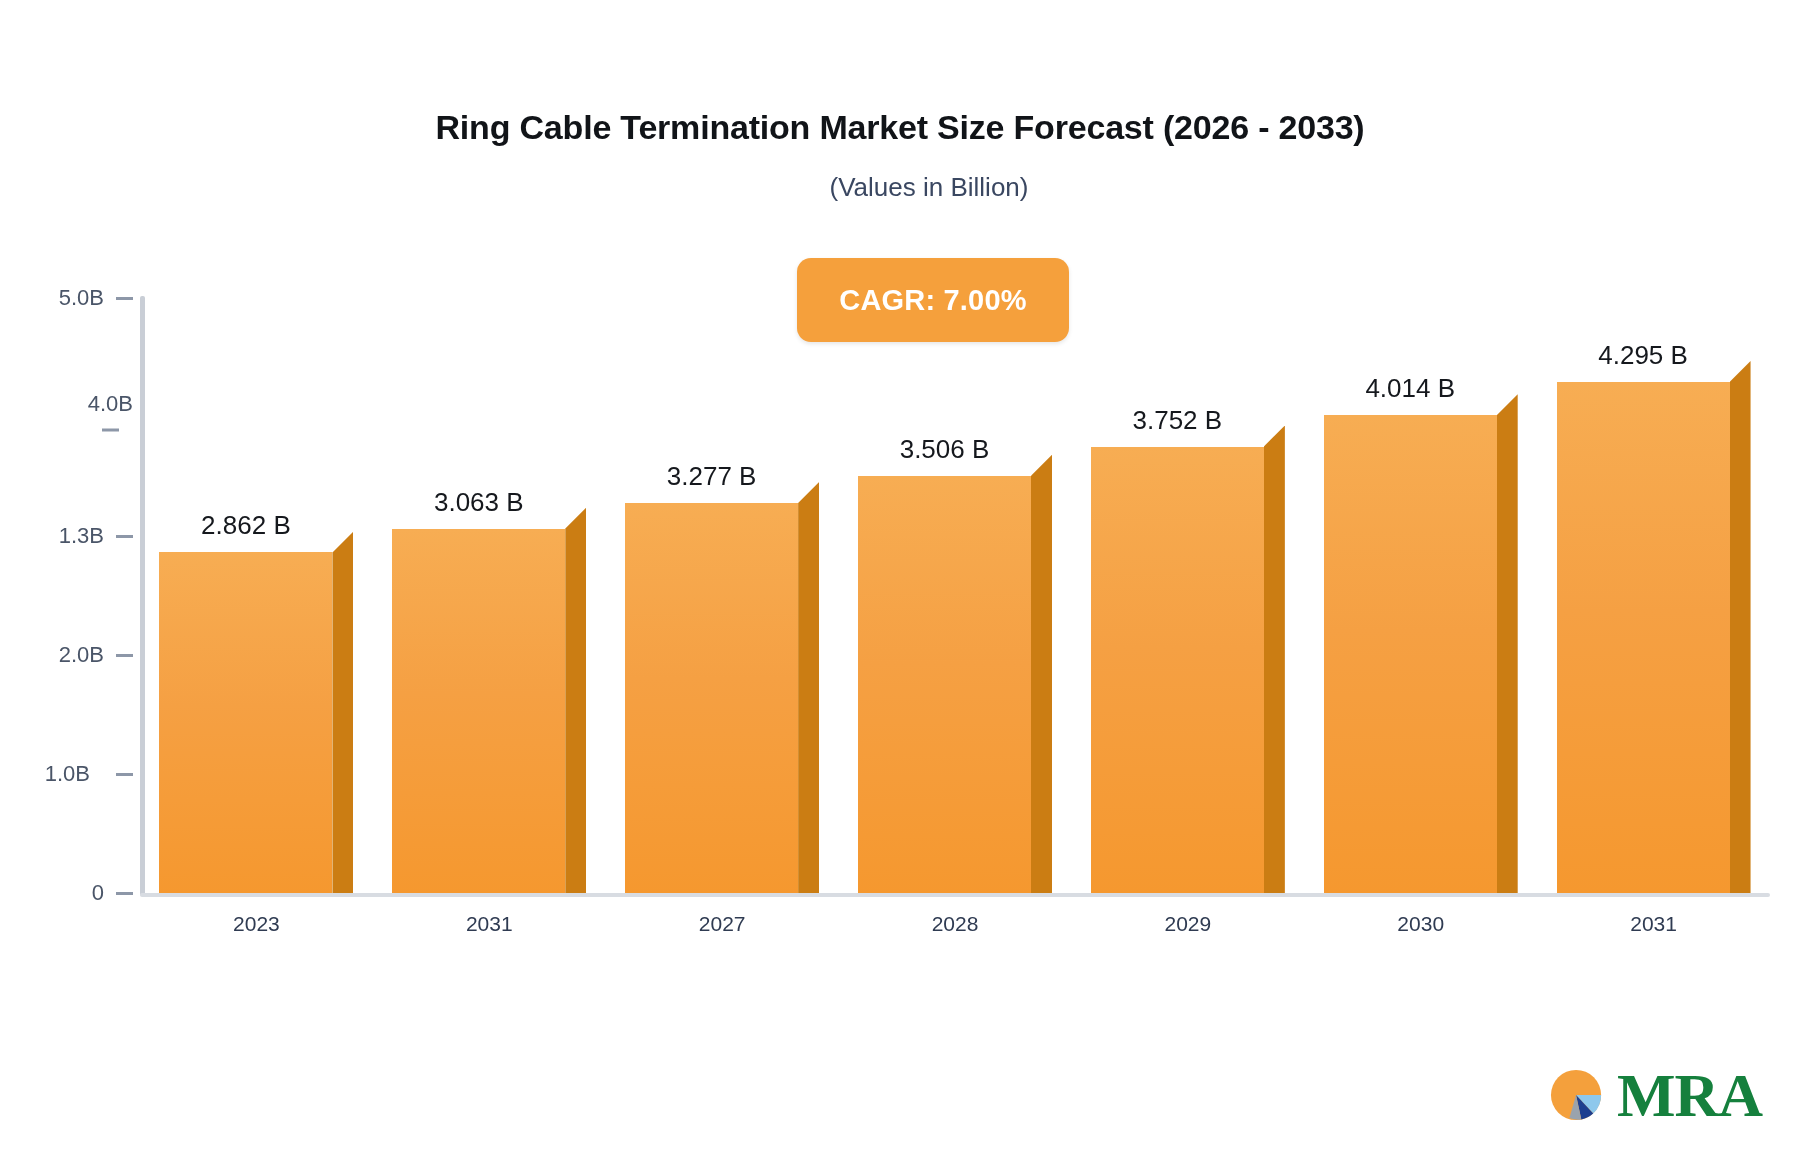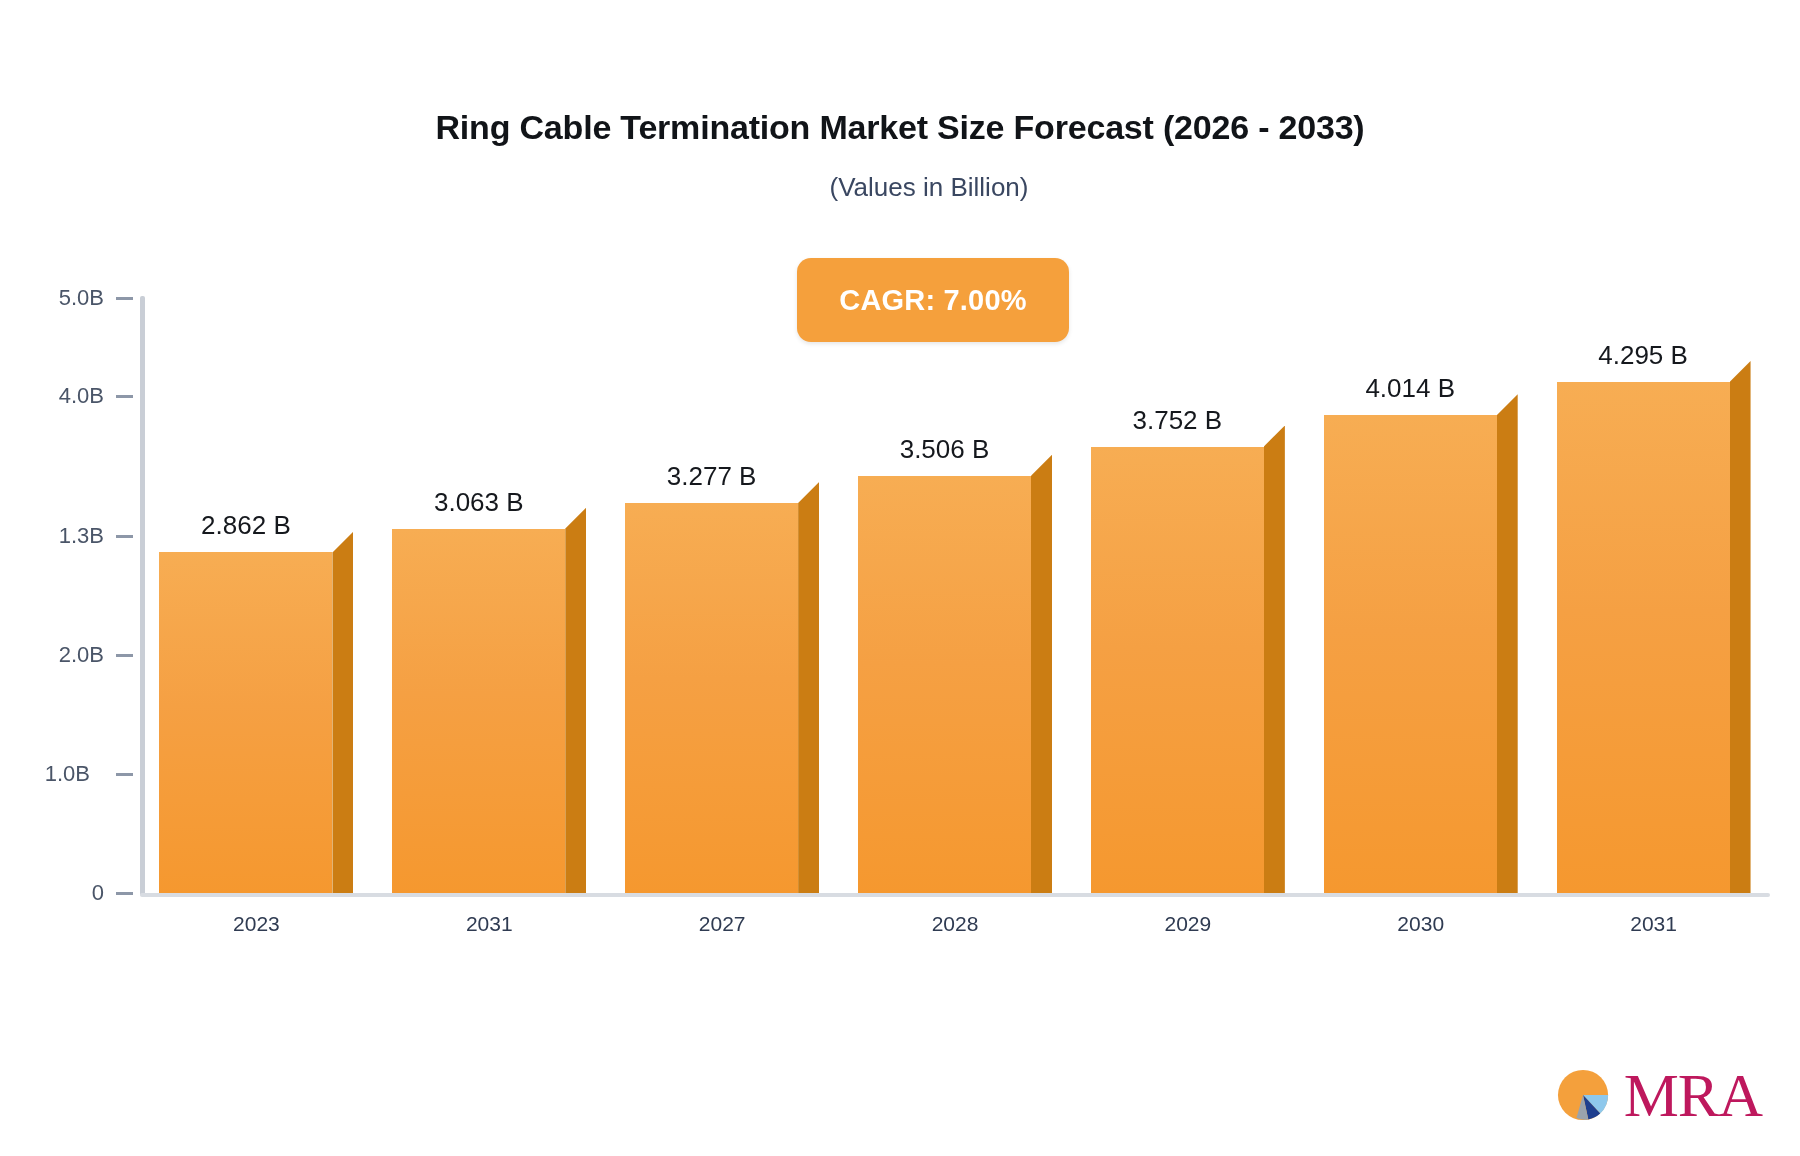--- a/index.html
+++ b/index.html
@@ -155,22 +155,22 @@
     right: 38px;
     bottom: 28px;
     display: flex;
     align-items: center;
     gap: 4px;
   }
   .logo-mark { width: 66px; height: 66px; display:block; }
   .logo-text {
     font-family: "Liberation Serif", serif;
     font-size: 62px;
-    font-weight: normal;
-    color: #be185d;
+    font-weight: bold;
+    color: #15803d;
     line-height: 1;
     letter-spacing: -1px;
   }
 </style>
 </head>
 <body>
 
 <div id="canvas">
 
   <div class="title">Ring Cable Termination Market Size Forecast (2026 - 2033)</div>
@@ -193,21 +193,21 @@
         <span class="dash"></span>
       </div>
       <div class="ytick" style="top: 655px;">
         <span class="lbl">2.0B</span>
         <span class="dash"></span>
       </div>
       <div class="ytick" style="top: 536px;">
         <span class="lbl">1.3B</span>
         <span class="dash"></span>
       </div>
-      <div class="ytick" style="top: 396px;">
+      <div class="ytick" style="top: 411px; flex-direction: column;">
         <span class="lbl">4.0B</span>
         <span class="dash"></span>
       </div>
       <div class="ytick" style="top: 298px;">
         <span class="lbl">5.0B</span>
         <span class="dash"></span>
       </div>
     </div>
   <div class="bars-layer" id="bars-layer">
       <div class="bar-side" style="left: 192.429px; top: 531.422px; height: 361.578px; clip-path: polygon(0px 5.808%, 100% 0px, 100% 100%, 0px 100%);"></div>

